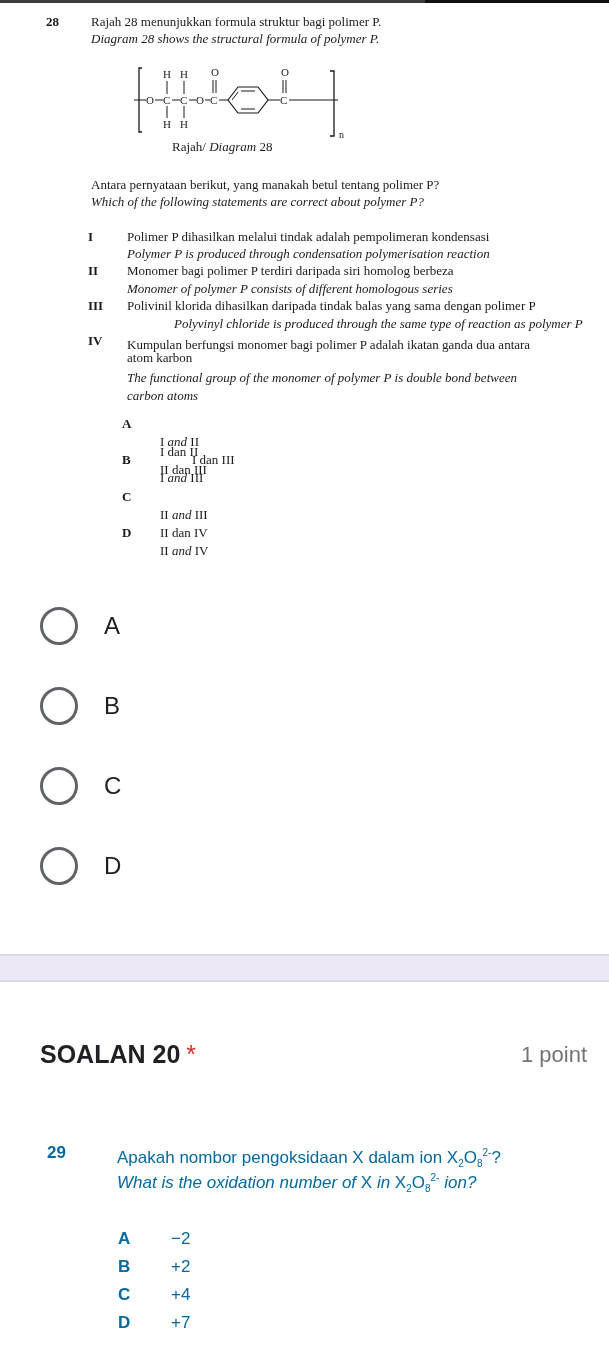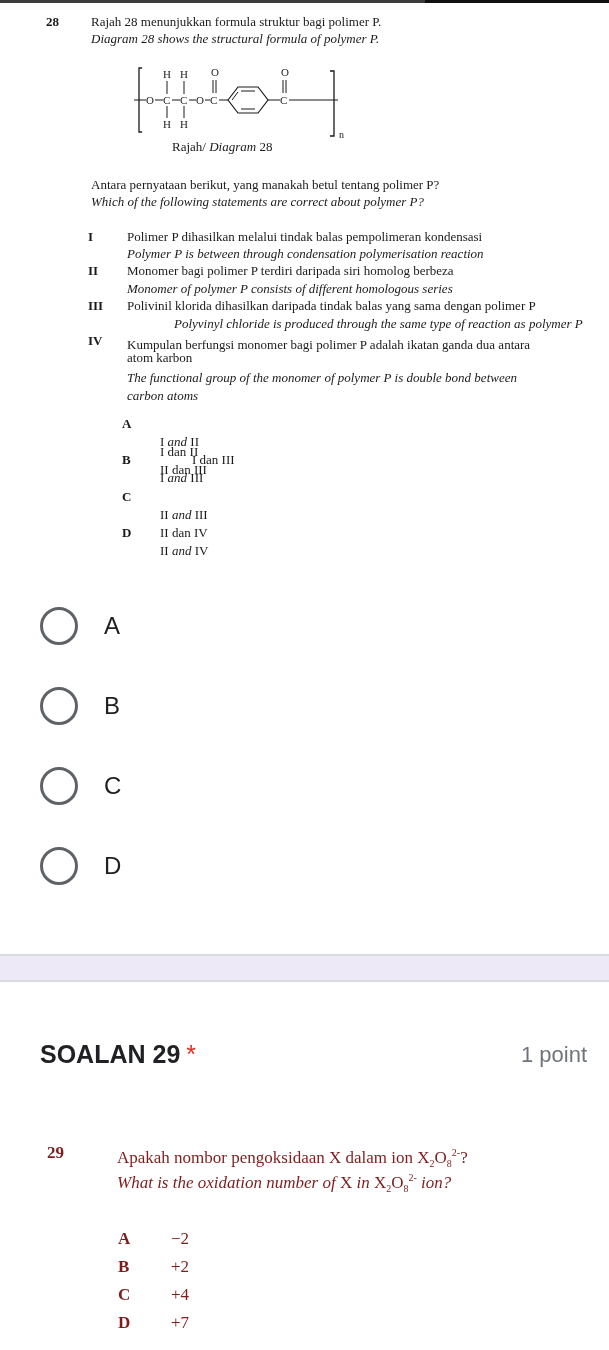--- a/index.html
+++ b/index.html
@@ -24,21 +24,21 @@
   .radio-row { position: absolute; left: 0; width: 609px; height: 60px; display: flex; align-items: center; cursor: pointer; }
   .radio-circle { position: absolute; left: 40px; width: 38px; height: 38px; border: 3px solid #5f6368; border-radius: 50%; background: #fff; }
   .radio-label { position: absolute; left: 104px; font-family: "Liberation Sans", sans-serif; font-size: 24px; color: #202124; }
 
   .separator { position: absolute; left: 0; top: 954px; width: 609px; height: 28px; background: #ede9f6; border-top: 2px solid #dadce0; border-bottom: 2px solid #dadce0; }
 
   .q29-title { position: absolute; left: 40px; top: 1040px; font-family: "Liberation Sans", sans-serif; font-size: 25px; font-weight: bold; color: #202124; }
   .q29-title .req { color: #d93025; font-weight: normal; margin-left: 6px; }
   .q29-points { position: absolute; right: 22px; top: 1042px; font-family: "Liberation Sans", sans-serif; font-size: 22px; color: #70757a; }
 
-  .q29 { font-family: Liberation Serif, serif; font-size: 17px; line-height: 22px; color: #7f1d1d; }
+  .q29 { font-family: Liberation Sans, sans-serif; font-size: 17px; line-height: 22px; color: #0369a1; }
   sub, sup { font-size: 10px; }
 </style>
 </head>
 <body>
 
 <div class="topbar">
     <div class="left"></div>
   </div>
 
 <div>
@@ -96,22 +96,22 @@
   <span class="abs serif" style="left:172px;top:139px;">
     <span>Rajah/</span>
     <span class="it">Diagram</span>
     <span>28</span>
   </span>
 
   <span class="abs serif" style="left:91px;top:177px;">Antara pernyataan berikut, yang manakah betul tentang polimer P?</span>
   <span class="abs serif it" style="left:91px;top:194px;">Which of the following statements are correct about polymer P?</span>
 
   <span class="abs serif b" style="left:88px;top:229px;">I</span>
-  <span class="abs serif" style="left:127px;top:229px;">Polimer P dihasilkan melalui tindak balas pempolimeran kondensasi</span>
-  <span class="abs serif it" style="left:127px;top:246px;">Polymer P is between through condensation polymerisation reaction</span>
+  <span class="abs serif" style="left:127px;top:229px;">Polimer P dihasilkan melalui tindak adalah pempolimeran kondensasi</span>
+  <span class="abs serif it" style="left:127px;top:246px;">Polymer P is produced through condensation polymerisation reaction</span>
 
   <span class="abs serif b" style="left:88px;top:263px;">II</span>
   <span class="abs serif" style="left:127px;top:263px;">Monomer bagi polimer P terdiri daripada siri homolog berbeza</span>
   <span class="abs serif it" style="left:127px;top:281px;">Monomer of polymer P consists of different homologous series</span>
 
   <span class="abs serif b" style="left:88px;top:298px;">III</span>
   <span class="abs serif" style="left:127px;top:298px;">Polivinil klorida dihasilkan daripada tindak balas yang sama dengan polimer P</span>
   <span class="abs serif it" style="left:127px;top:316px;margin-left:47px;">Polyvinyl chloride is produced through the same type of reaction as polymer P</span>
 
   <span class="abs serif b" style="left:88px;top:333px;">IV</span>
@@ -153,21 +153,21 @@
   <div class="radio-row" style="top:836px;">
     <span class="radio-circle"></span>
     <span class="radio-label">D</span>
   </div>
 </div>
 
 <div class="separator"></div>
 
 <div>
   <div class="q29-title">
-    <span>SOALAN 29</span><span class="req">*</span>
+    <span>SOALAN 20</span><span class="req">*</span>
   </div>
   <div class="q29-points">1 point</div>
 
   <span class="abs q29 b" style="left:47px;top:1142px;">29</span>
   <span class="abs q29" style="left:117px;top:1142px;"><span>Apakah nombor pengoksidaan X dalam ion X</span><sub>2</sub><span>O</span><sub>8</sub><sup>2-</sup><span>?</span></span>
   <span class="abs q29" style="left:117px;top:1167px;"><i>What is the oxidation number of</i> <span>X</span> <i>in</i> <span>X</span><sub>2</sub><span>O</span><sub>8</sub><sup>2-</sup> <i>ion?</i></span>
 
   <span class="abs q29 b" style="left:118px;top:1228px;">A</span>
   <span class="abs q29" style="left:171px;top:1228px;">−2</span>
   <span class="abs q29 b" style="left:118px;top:1256px;">B</span>

